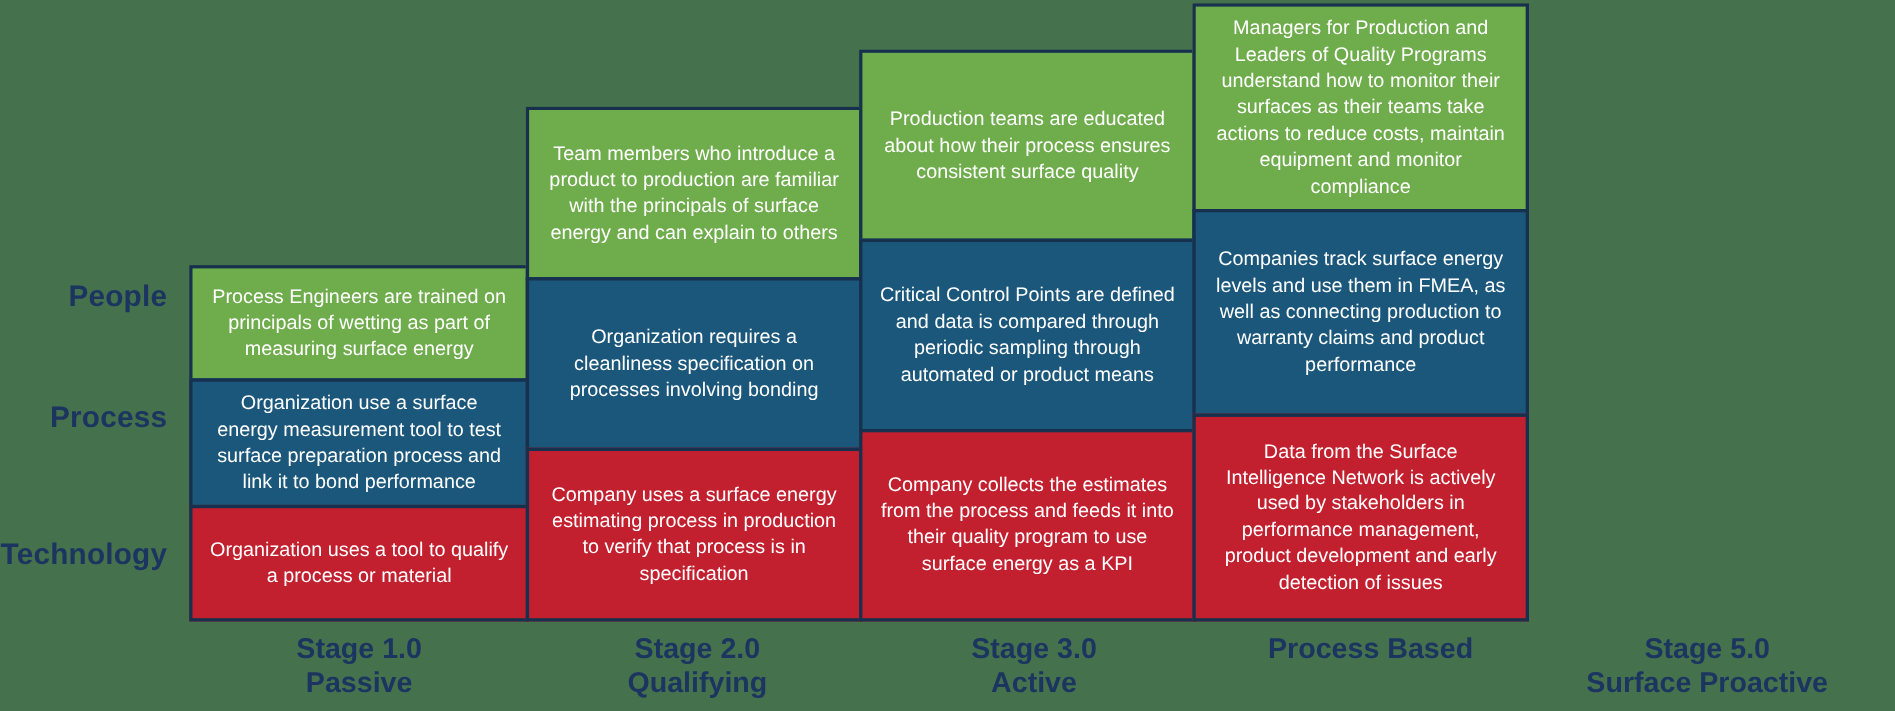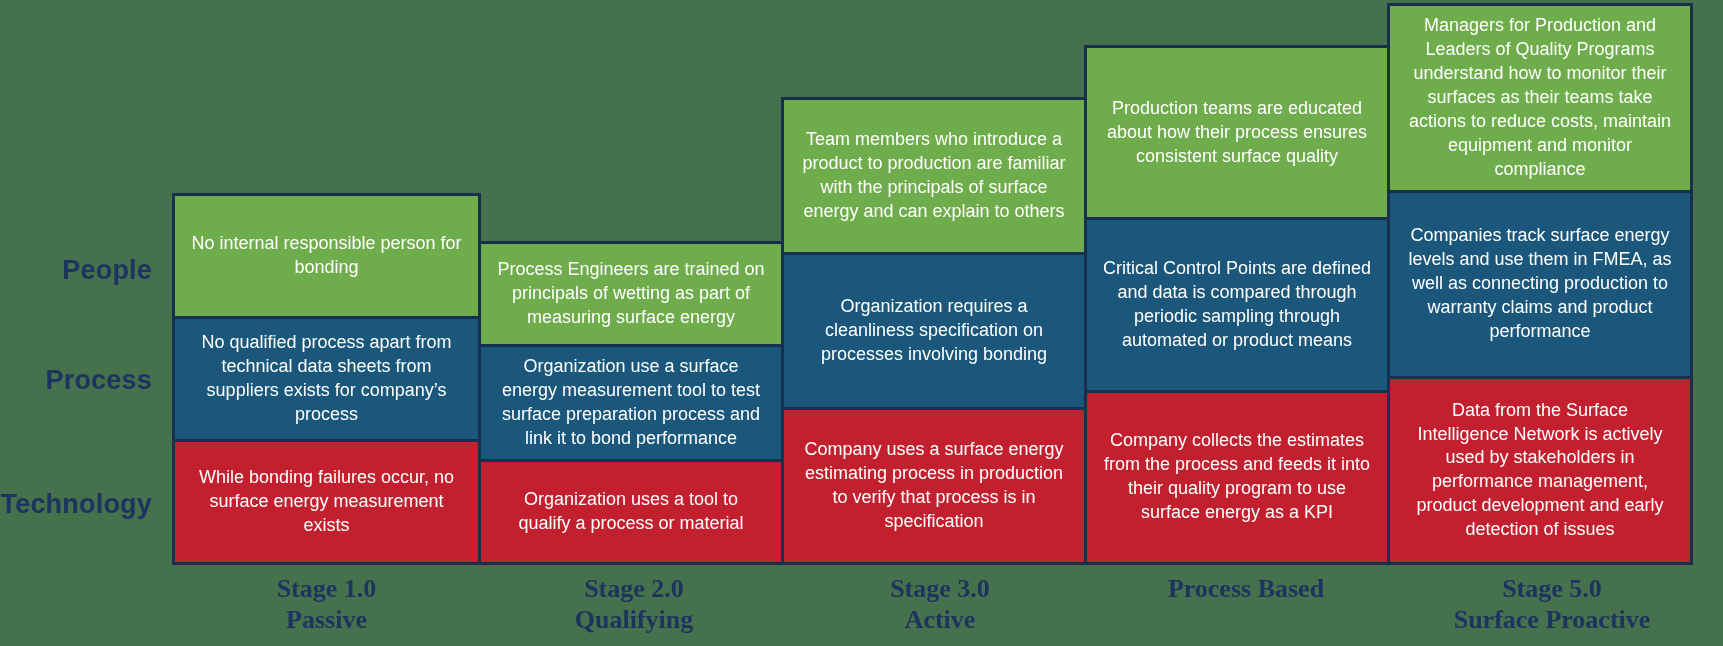--- a/index.html
+++ b/index.html
@@ -87,21 +87,20 @@
     height:81px;
     display:flex;
     padding-left:172px;
   }
   .stage-label{
     width:309px;
     flex:0 0 309px;
     text-align:center;
     padding-top:9px;
     color:var(--label-navy);
-    font-family:Liberation Serif, serif;
   }
   .stage-label + .stage-label{flex-basis:306px;width:306px;}
   .stage-label .line{
     font-size:26px;
     font-weight:bold;
     line-height:1.18;
     white-space:nowrap;
   }
 </style>
 </head>
@@ -110,25 +109,20 @@
 <div class="canvas">
 
   <div class="stairs">
 
     <div class="gutter">
       <div class="row-label people">People</div>
       <div class="row-label process">Process</div>
       <div class="row-label technology">Technology</div>
     </div>
 
-    <div class="col h1">
-      <div class="cell green">No internal responsible person for bonding</div>
-      <div class="cell blue">No qualified process apart from technical data sheets from suppliers exists for company’s process</div>
-      <div class="cell red">While bonding failures occur, no surface energy measurement exists</div>
-    </div>
 
     <div class="col h2">
       <div class="cell green">Process Engineers are trained on principals of wetting as part of measuring surface energy</div>
       <div class="cell blue">Organization use a surface energy measurement tool to test surface preparation process and link it to bond performance</div>
       <div class="cell red">Organization uses a tool to qualify a process or material</div>
     </div>
 
     <div class="col h3">
       <div class="cell green">Team members who introduce a product to production are familiar with the principals of surface energy and can explain to others</div>
       <div class="cell blue">Organization requires a cleanliness specification on processes involving bonding</div>

